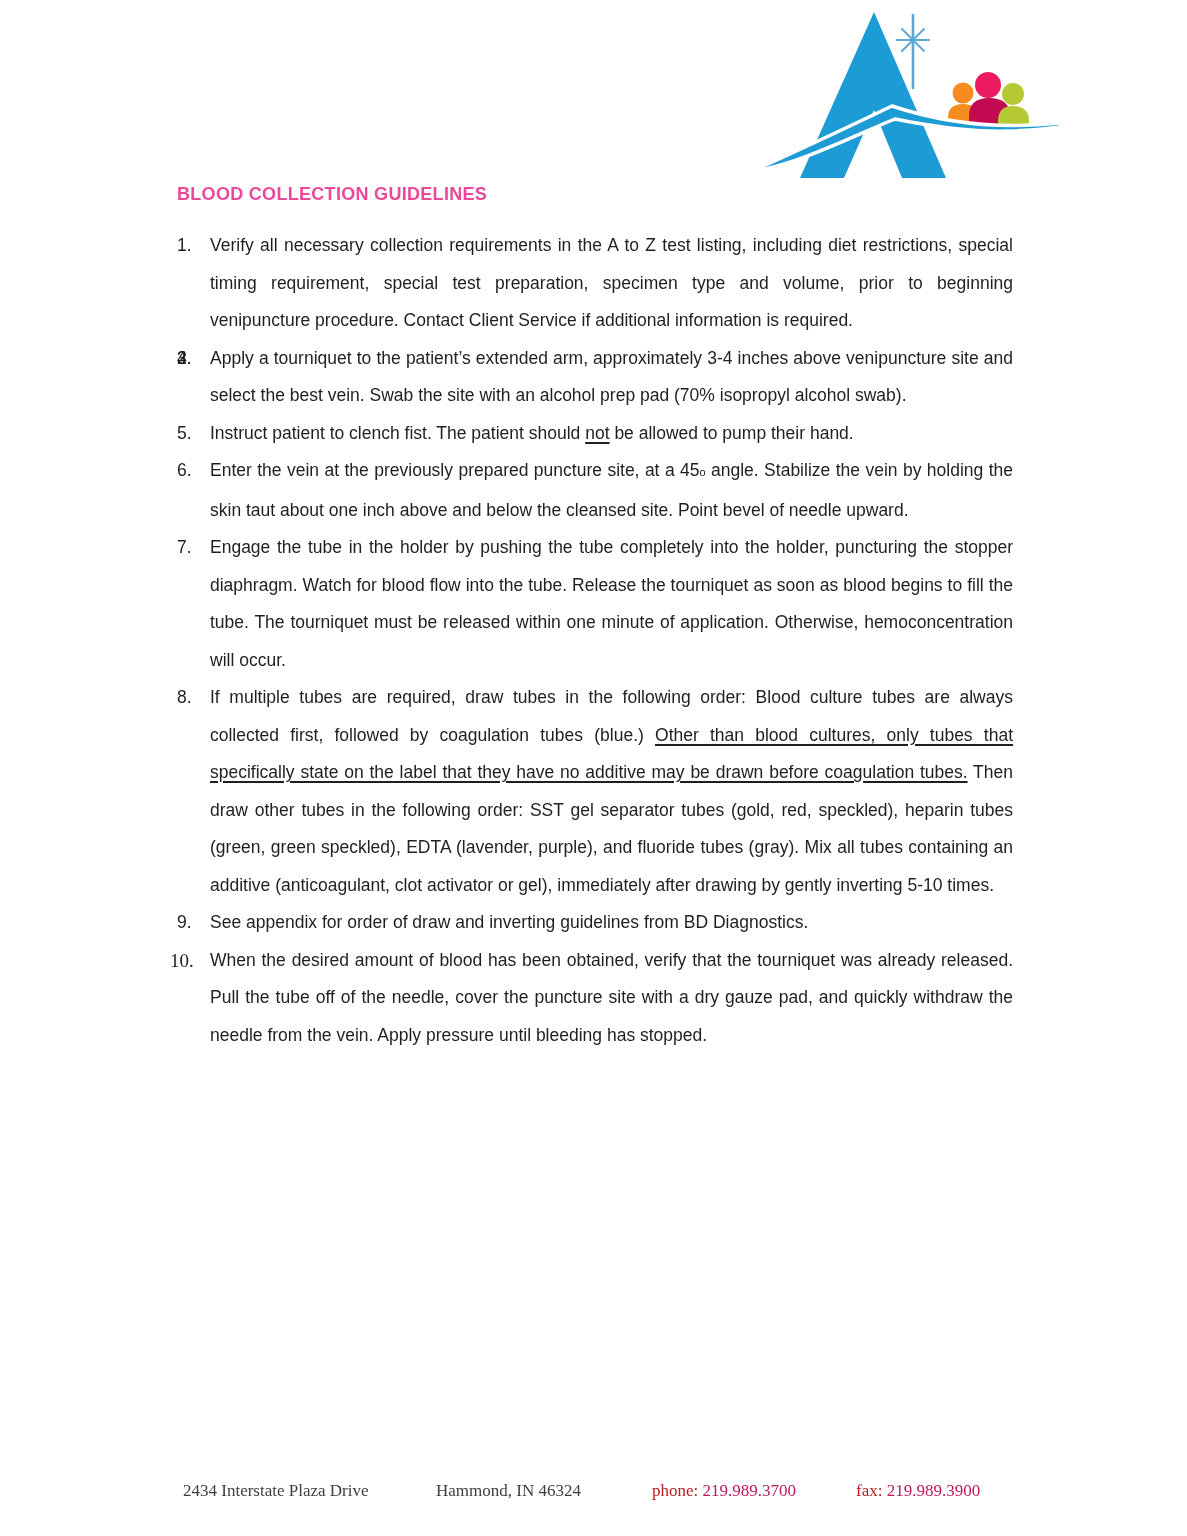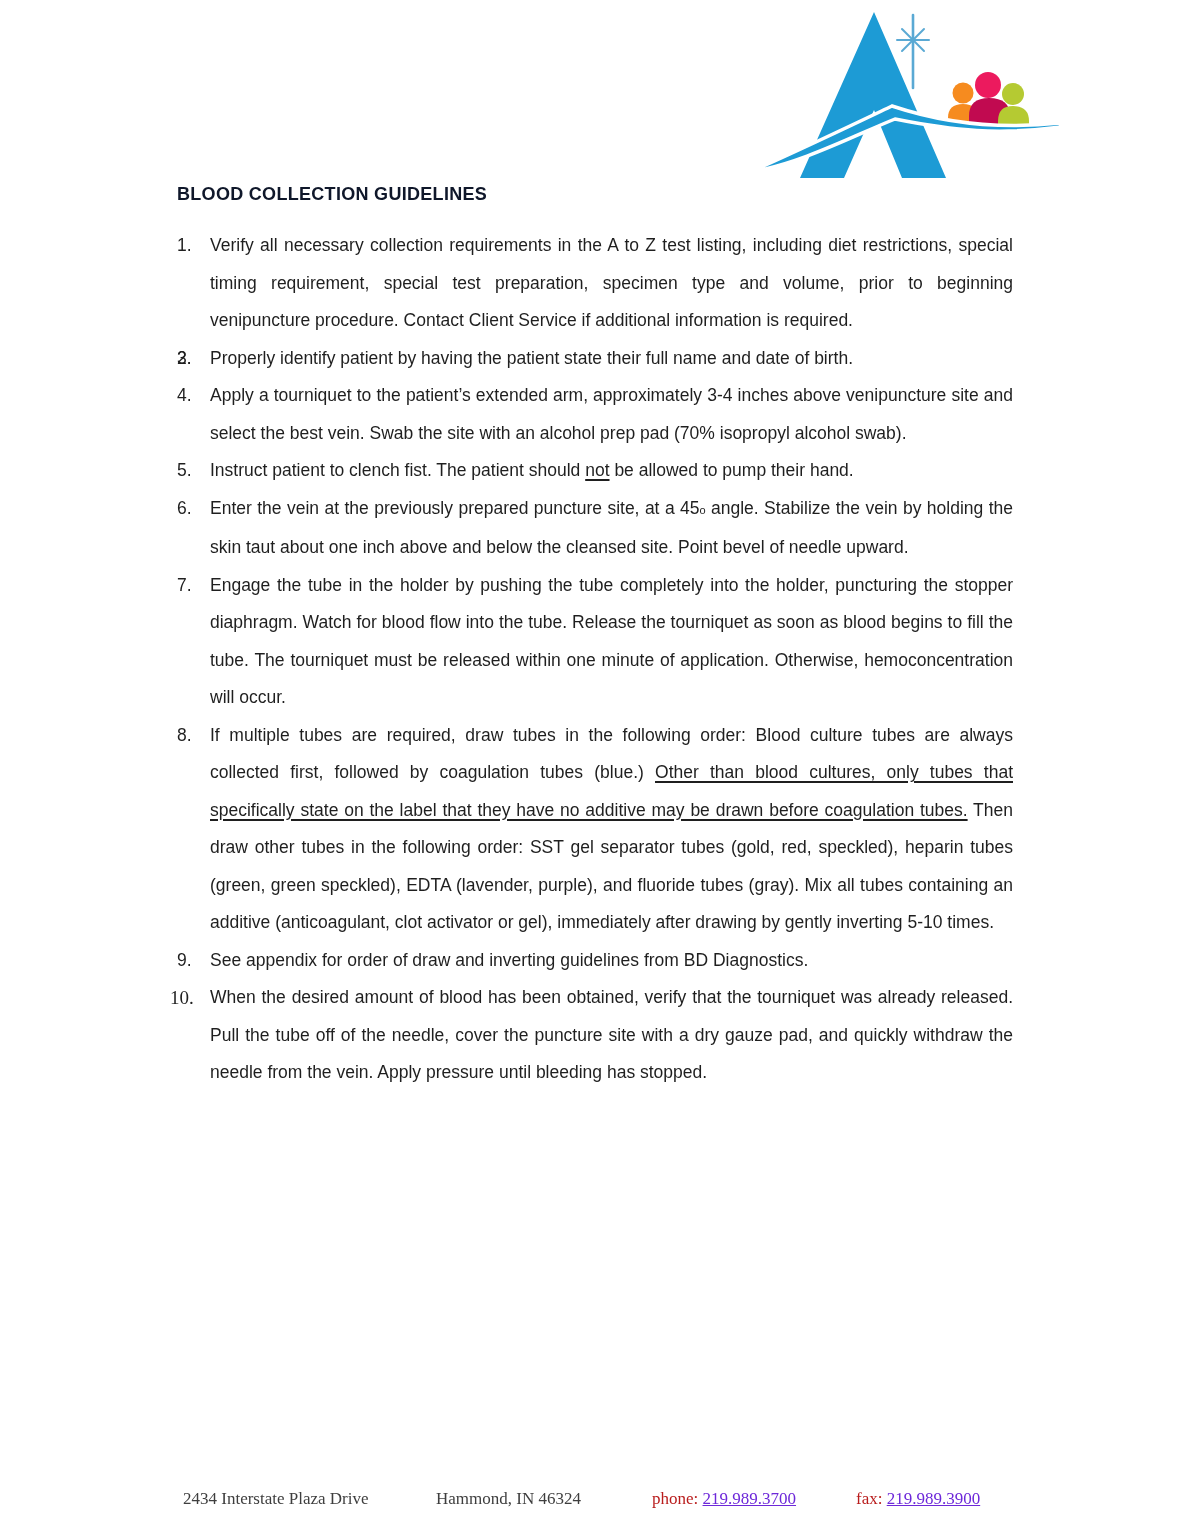--- a/index.html
+++ b/index.html
@@ -24,21 +24,21 @@
 
   
   .doc-title {
     position: absolute;
     left: 177px;
     top: 184px;
     margin: 0;
     font-size: 18px;
     font-weight: bold;
     letter-spacing: 0.3px;
-    color: #0f172a;
+    color: #ec4899;
   }
 
   
   .guidelines {
     position: absolute;
     left: 210px;
     top: 227px;
     width: 803px;
     margin: 0;
     padding: 0;
@@ -81,27 +81,27 @@
   .footer {
     position: absolute;
     left: 0;
     top: 1481px;
     width: 100%;
     height: 30px;
     font-family: "Liberation Serif", serif;
     font-size: 17px;
     color: #3e3e3e;
   }
-  .footer span { white-space: nowrap; margin-top: 8px; }
+  .footer span { white-space: nowrap; }
   .f-address { position: absolute; left: 183px; }
   .f-city    { position: absolute; left: 436px; }
   .f-phone   { position: absolute; left: 652px; }
   .f-fax     { position: absolute; left: 856px; text-align: right; }
   .f-label   { color: #b91c1c; }
-  .f-number  { color: #6d28d9; text-decoration: underline; }
+  .f-number  { color: #be185d; }
 </style>
 </head>
 <body>
 
 <div class="page">
 
   <div class="logo">
     <svg width="340" height="190" viewBox="0 0 340 190" xmlns="http://www.w3.org/2000/svg">
       <defs>
         <clipPath id="people-clip">
@@ -140,21 +140,21 @@
       <path stroke="#ffffff" stroke-width="3.5" d="M20,172 C70,150 120,126 162,106 C210,122 265,130 330,123
                L331,127 C268,135 225,131 165,119 C125,135 70,164 20,172 Z" fill="#1d9bd5"></path>
     </svg>
   </div>
 
   <h1 class="doc-title">BLOOD COLLECTION GUIDELINES</h1>
 
   <ol class="guidelines">
       <li class="guideline-item"><span class="marker">1.</span><span class="seg-normal">Verify all necessary collection requirements in the A to Z test listing, including diet restrictions, special timing requirement, special test preparation, specimen type and volume, prior to beginning venipuncture procedure. Contact Client Service if additional information is required.</span></li>
       <li class="guideline-item"><span class="marker">2.</span></li>
-      <li class="guideline-item"><span class="marker">3.</span><span class="seg-normal">Properly identify patient by having the patient state their full name and date of birth.</span></li>
+      <li class="guideline-item"><span class="marker">3.</span></li>
       <li class="guideline-item"><span class="marker">4.</span><span class="seg-normal">Apply a tourniquet to the patient’s extended arm, approximately 3-4 inches above venipuncture site and select the best vein. Swab the site with an alcohol prep pad (70% isopropyl alcohol swab).</span></li>
       <li class="guideline-item"><span class="marker">5.</span><span class="seg-normal">Instruct patient to clench fist. The patient should </span><span class="seg-underline">not</span><span class="seg-normal"> be allowed to pump their hand.</span></li>
       <li class="guideline-item"><span class="marker">6.</span><span class="seg-normal">Enter the vein at the previously prepared puncture site, at a 45</span><span class="seg-small">o</span><span class="seg-normal"> angle. Stabilize the vein by holding the skin taut about one inch above and below the cleansed site. Point bevel of needle upward.</span></li>
       <li class="guideline-item"><span class="marker">7.</span><span class="seg-normal">Engage the tube in the holder by pushing the tube completely into the holder, puncturing the stopper diaphragm. Watch for blood flow into the tube. Release the tourniquet as soon as blood begins to fill the tube. The tourniquet must be released within one minute of application. Otherwise, hemoconcentration will occur.</span></li>
       <li class="guideline-item"><span class="marker">8.</span><span class="seg-normal">If multiple tubes are required, draw tubes in the following order: Blood culture tubes are always collected first, followed by coagulation tubes (blue.) </span><span class="seg-underline">Other than blood cultures, only tubes that specifically state on the label that they have no additive may be drawn before coagulation tubes.</span><span class="seg-normal"> Then draw other tubes in the following order: SST gel separator tubes (gold, red, speckled), heparin tubes (green, green speckled), EDTA (lavender, purple), and fluoride tubes (gray). Mix all tubes containing an additive (anticoagulant, clot activator or gel), immediately after drawing by gently inverting 5-10 times.</span></li>
       <li class="guideline-item"><span class="marker">9.</span><span class="seg-normal">See appendix for order of draw and inverting guidelines from BD Diagnostics.</span></li>
       <li class="guideline-item"><span class="marker serif">10.</span><span class="seg-normal">When the desired amount of blood has been obtained, verify that the tourniquet was already released. Pull the tube off of the needle, cover the puncture site with a dry gauze pad, and quickly withdraw the needle from the vein. Apply pressure until bleeding has stopped.</span></li>
     </ol>
 
   <div class="footer">

